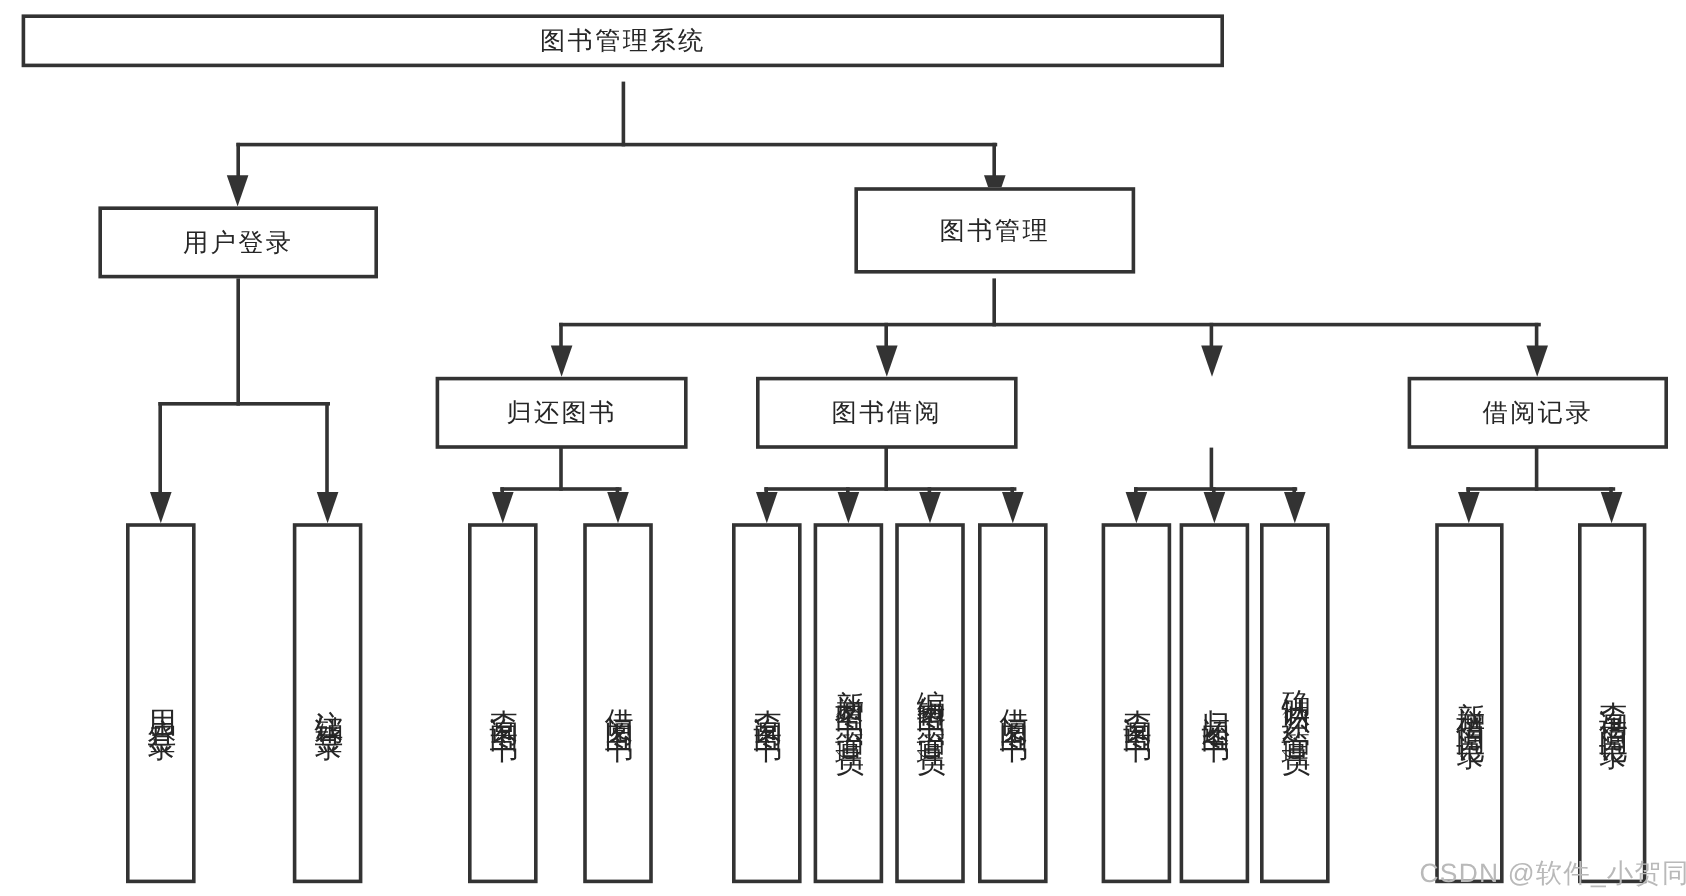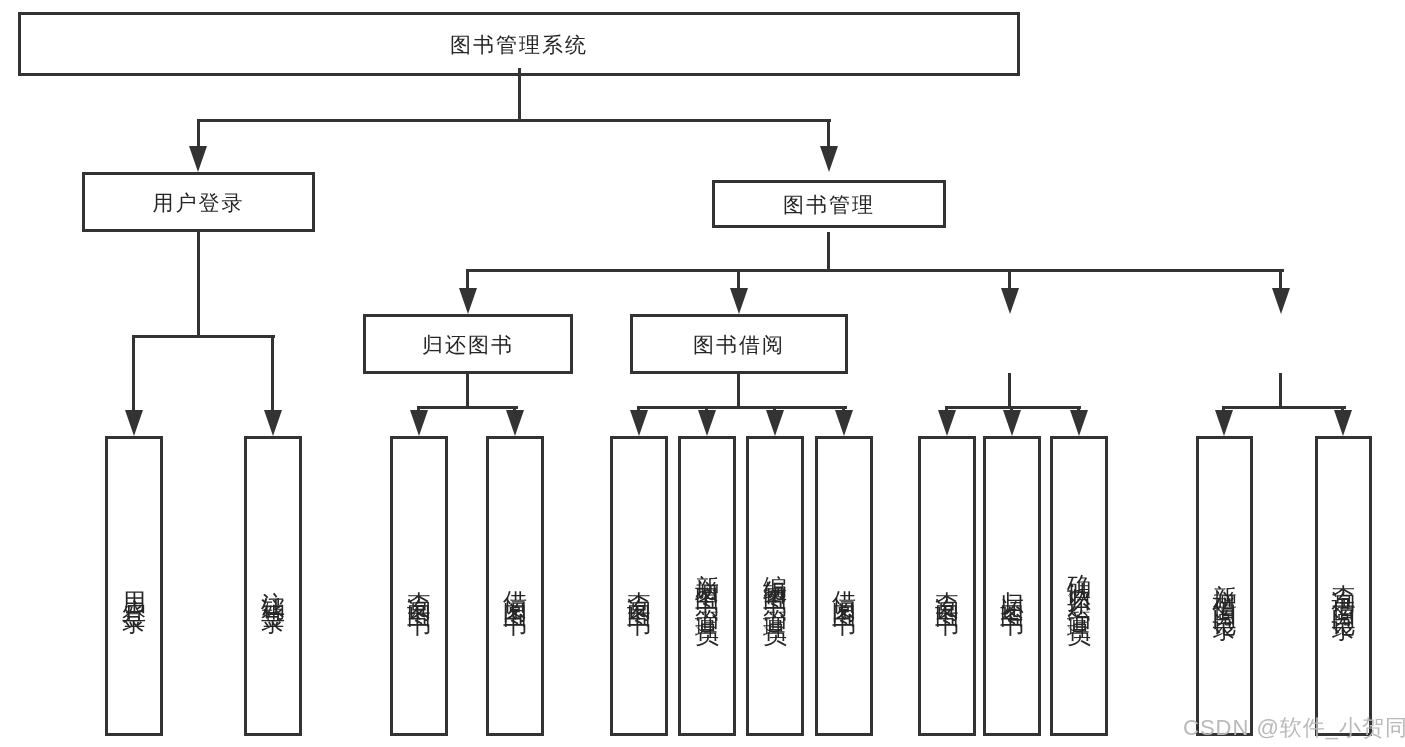--- a/index.html
+++ b/index.html
@@ -27,35 +27,35 @@
   .watermark {
     position:absolute; left:1183px; top:713px; font-size:22px;
     color:#b9b9b9; letter-spacing:1px; white-space:nowrap;
   }
 </style>
 </head>
 <body>
 
 <div class="stage">
 
-  <div class="box" style="left:18px;top:12px;width:1002px;height:64px">
+  <div class="box" style="left:18px;top:12px;width:1002px;height:44px">
     <span class="hl">图书管理系统</span>
   </div>
 
   <div class="line" style="left:518px;top:68px;width:3px;height:54px"></div>
   <div class="line" style="left:197px;top:119px;width:634px;height:3px"></div>
   <div class="line" style="left:197px;top:119px;width:3px;height:32px"></div>
   <div class="line" style="left:827px;top:119px;width:3px;height:32px"></div>
   <div class="arrow" style="left:189px;top:146px"></div>
   <div class="arrow" style="left:820px;top:146px"></div>
 
   <div class="box" style="left:82px;top:172px;width:233px;height:60px">
     <span class="hl">用户登录</span>
   </div>
-  <div class="box" style="left:712px;top:180px;width:234px;height:48px">
+  <div class="box" style="left:712px;top:156px;width:234px;height:72px">
     <span class="hl">图书管理</span>
   </div>
 
   <div class="line" style="left:197px;top:232px;width:3px;height:106px"></div>
   <div class="line" style="left:132px;top:335px;width:143px;height:3px"></div>
   <div class="line" style="left:132px;top:335px;width:3px;height:78px"></div>
   <div class="line" style="left:271px;top:335px;width:3px;height:78px"></div>
   <div class="arrow" style="left:125px;top:410px"></div>
   <div class="arrow" style="left:264px;top:410px"></div>
 
@@ -68,20 +68,23 @@
   <div class="arrow" style="left:459px;top:288px"></div>
   <div class="arrow" style="left:730px;top:288px"></div>
   <div class="arrow" style="left:1001px;top:288px"></div>
   <div class="arrow" style="left:1272px;top:288px"></div>
 
   <div class="box" style="left:363px;top:314px;width:210px;height:60px">
     <span class="hl">归还图书</span>
   </div>
   <div class="box" style="left:630px;top:314px;width:218px;height:60px">
     <span class="hl">图书借阅</span>
+  </div>
+  <div class="box" style="left:1173px;top:314px;width:217px;height:60px">
+    <span class="hl">借阅记录</span>
   </div>
 
   <div class="line" style="left:466px;top:373px;width:3px;height:36px"></div>
   <div class="line" style="left:417px;top:406px;width:101px;height:3px"></div>
   <div class="line" style="left:417px;top:406px;width:3px;height:8px"></div>
   <div class="line" style="left:513px;top:406px;width:3px;height:8px"></div>
   <div class="arrow" style="left:410px;top:410px"></div>
   <div class="arrow" style="left:506px;top:410px"></div>
 
   <div class="line" style="left:737px;top:373px;width:3px;height:36px"></div>

